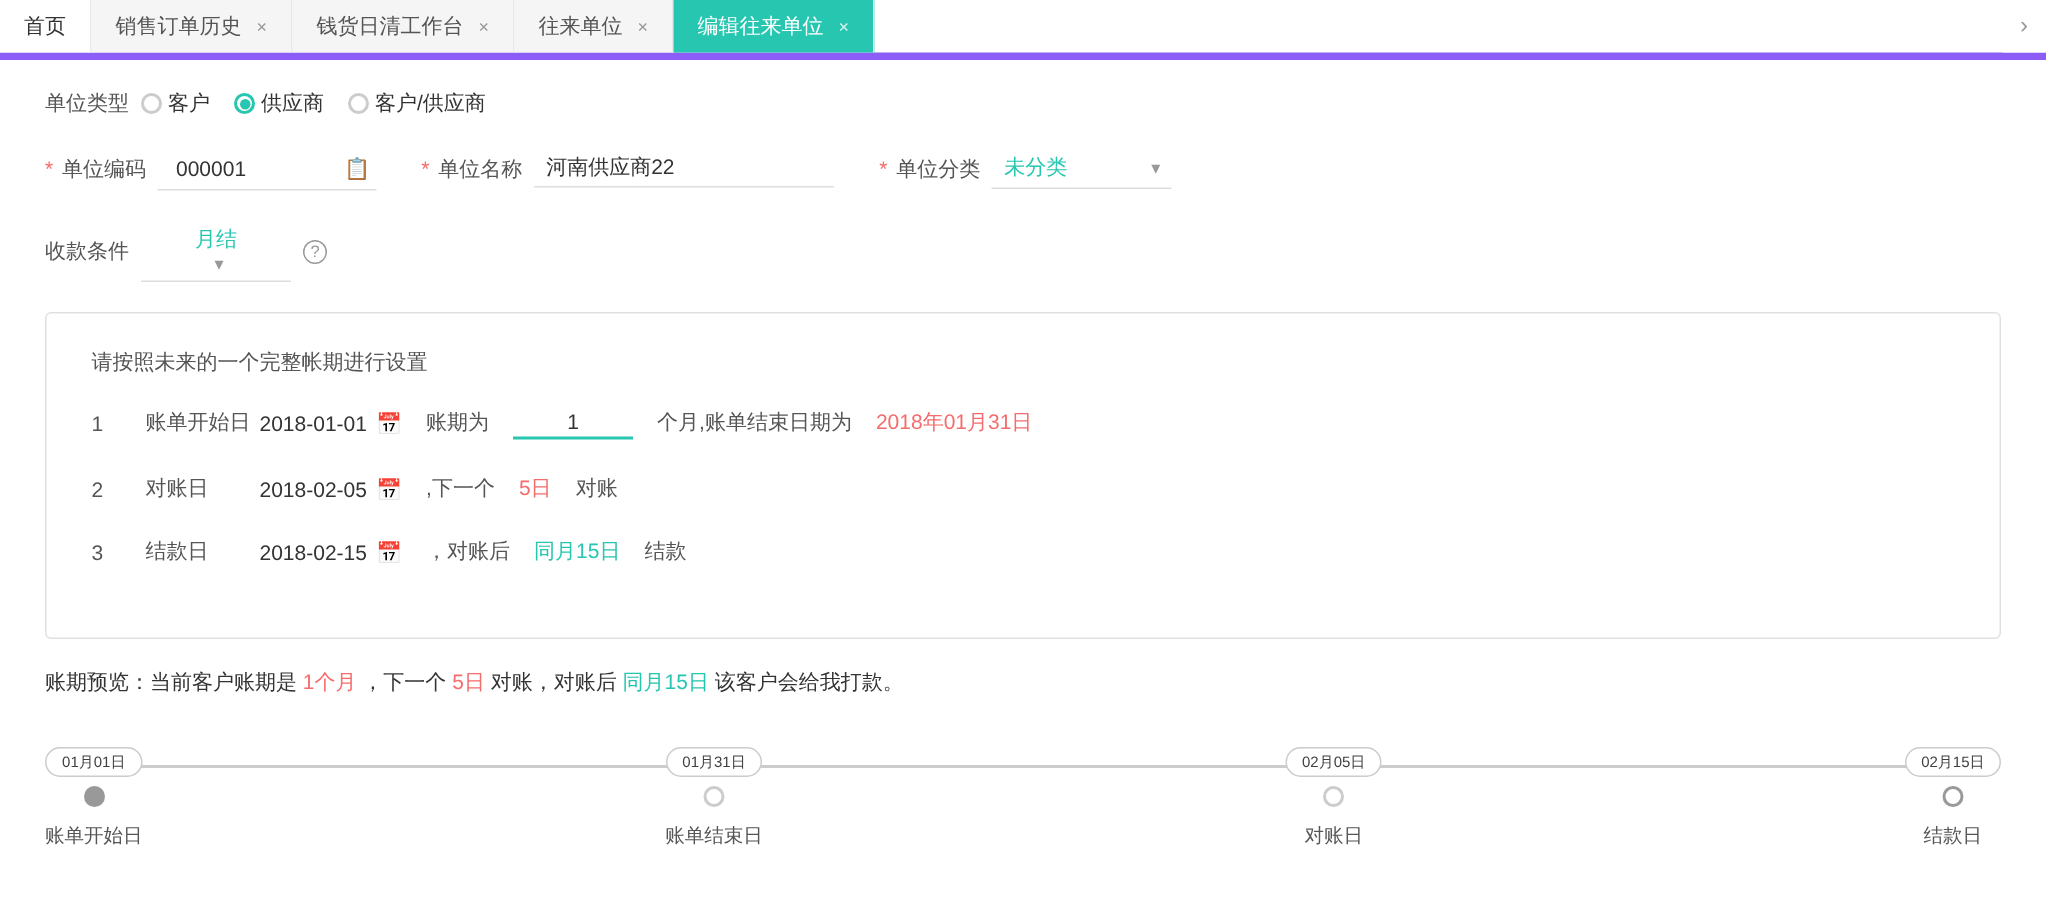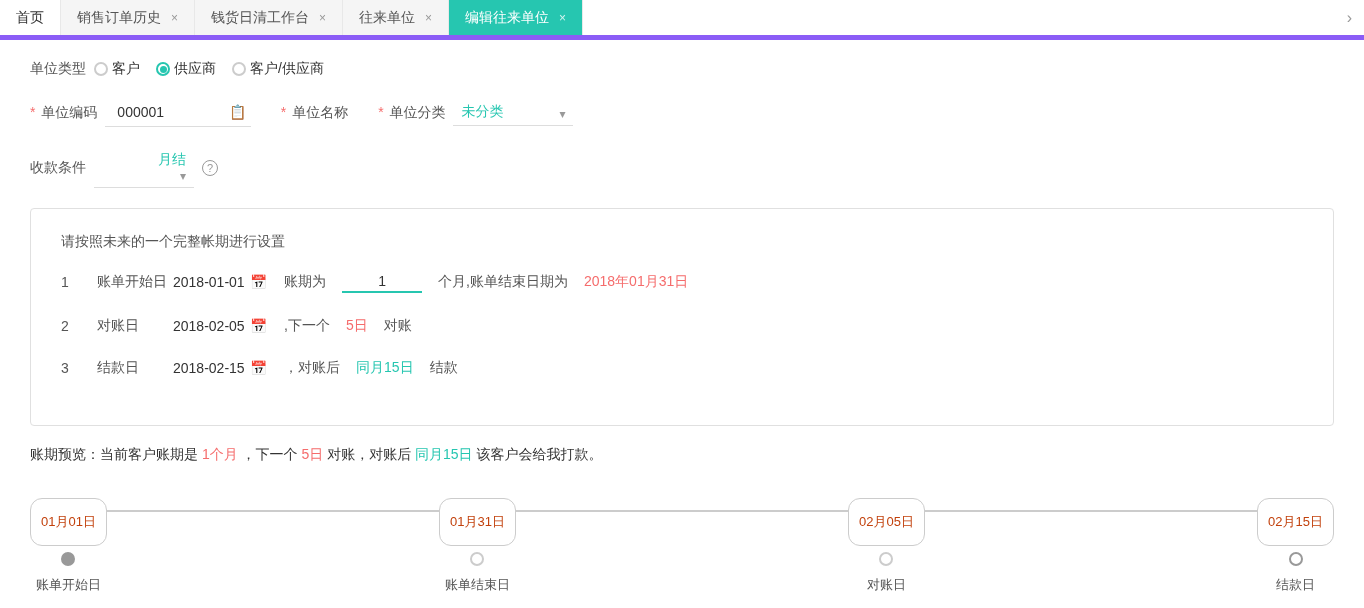--- a/index.html
+++ b/index.html
@@ -143,21 +143,21 @@
     }
     .input-icon {
       color: #26c6b0;
       font-size: 14px;
       cursor: pointer;
     }
 
     
     .form-select {
       display: flex;
-      align-items: flex-end;
+      align-items: center;
       border-bottom: 1px solid #ddd;
       padding: 4px 8px;
       cursor: pointer;
       min-width: 120px;
     }
     .select-value {
       flex: 1;
       color: #26c6b0;
       font-size: 14px;
     }
@@ -285,23 +285,23 @@
       border: 2px solid #ccc;
       background: #fff;
       z-index: 1;
     }
     .node-dot.start { border-color: #999; background: #999; }
     .node-dot.end { border-color: #999; background: #fff; }
     .node-date {
       background: #fff;
       border: 1px solid #ccc;
       border-radius: 12px;
-      padding: 14px 10px;
-      font-size: 13px;
-      color: #c2410c;
+      padding: 2px 10px;
+      font-size: 10px;
+      color: #404040;
       white-space: nowrap;
     }
     .node-label {
       font-size: 13px;
       color: #555;
       margin-top: 4px;
     }
   </style>
 </head>
 <body>
@@ -361,20 +361,21 @@
         <input type="text" class="form-input" value="000001" style="border: none; width: 120px;">
         <span class="input-icon">📋</span>
       </div>
     </div>
 
     <div class="form-field">
       <span class="form-label">
         <span class="required-star">*</span>
         <span>单位名称</span>
       </span>
+      <input type="text" class="form-input" value="河南供应商22" style="width: 200px; border-bottom: 1px solid rgb(221, 221, 221);">
     </div>
 
     <div class="form-field">
       <span class="form-label">
         <span class="required-star">*</span>
         <span>单位分类</span>
       </span>
       <div class="form-select">
         <span class="select-value">未分类</span>
         <span class="select-arrow">▾</span>

